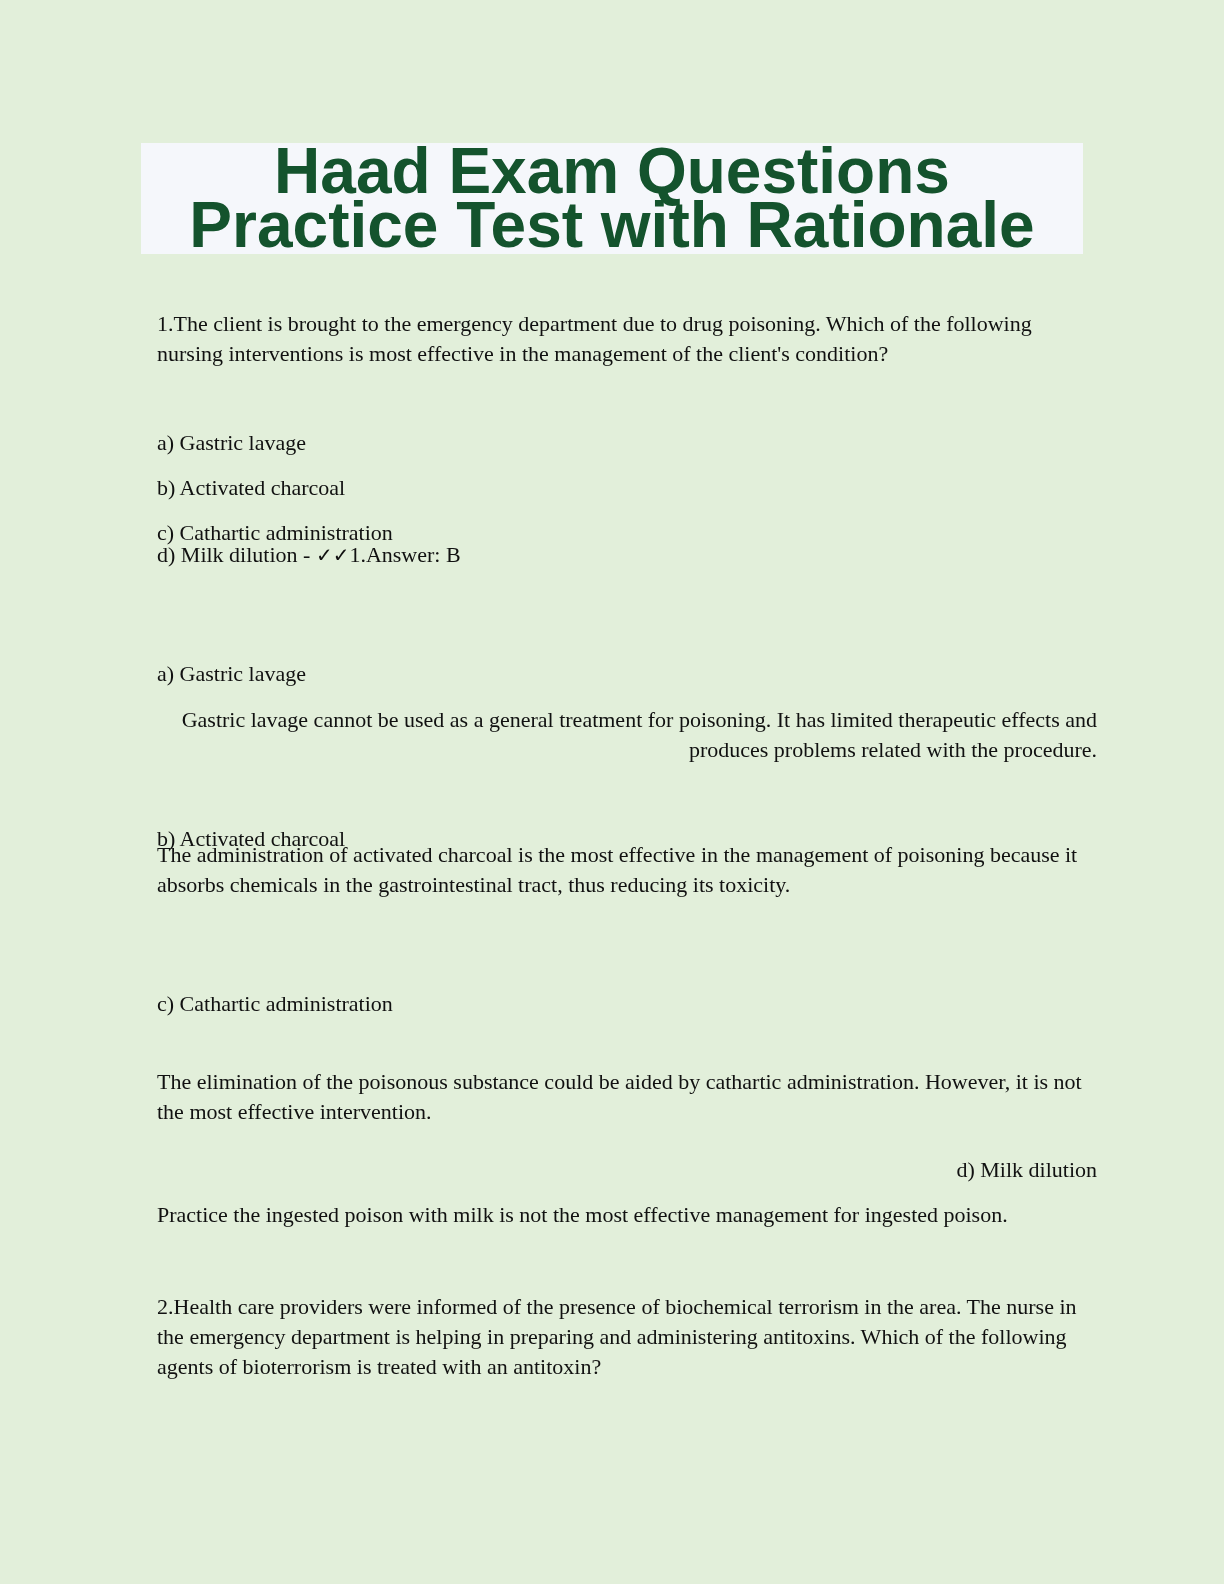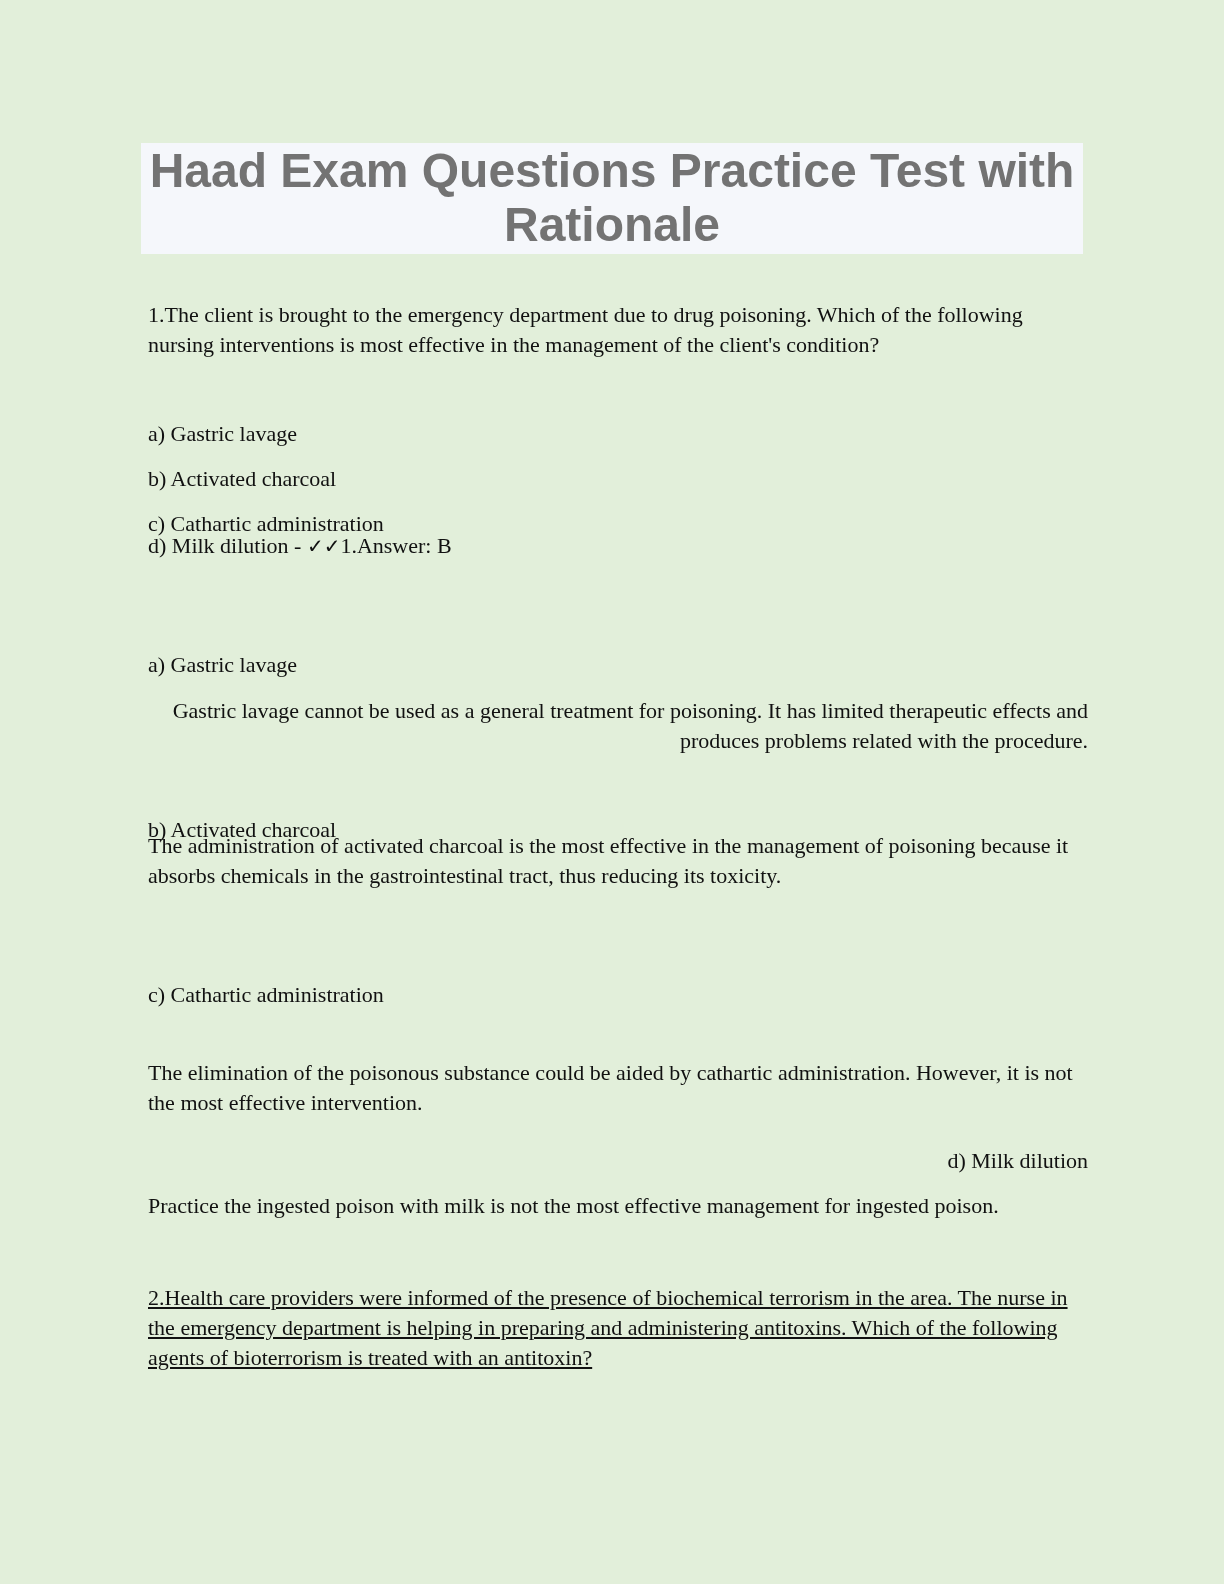--- a/index.html
+++ b/index.html
@@ -18,32 +18,32 @@
       top: 143px;
       width: 942px;
       height: 111px;
       background: #f5f7fb;
       text-align: center;
     }
     .title {
       margin: 0;
       font-family: "Liberation Sans", sans-serif;
       font-weight: bold;
-      font-size: 48px;
+      font-size: 64px;
       line-height: 54px;
-      color: #737373;
+      color: #14532d;
       padding-top: 1px;
     }
     .p {
       position: absolute;
       left: 145px;
       width: 940px;
       font-size: 22px;
       line-height: 30px;
-      margin: 3px;
+      margin: 12px;
     }
     .check { font-family: "DejaVu Sans", sans-serif; font-size: 20px; }
   </style>
 </head>
 <body>
 
 <div class="title-box">
   <h1 class="title">Haad Exam Questions Practice Test with Rationale</h1>
 </div>
 
@@ -59,13 +59,13 @@
 
 <p class="p" style="top:812px;">b) Activated charcoal</p>
 <p class="p" style="top:828px;">The administration of activated charcoal is the most effective in the management of poisoning because it absorbs chemicals in the gastrointestinal tract, thus reducing its toxicity.</p>
 
 <p class="p" style="top:977px;">c) Cathartic administration</p>
 <p class="p" style="top:1055px;">The elimination of the poisonous substance could be aided by cathartic administration. However, it is not the most effective intervention.</p>
 
 <p class="p" style="top:1143px;text-align:right;">d) Milk dilution</p>
 <p class="p" style="top:1188px;">Practice the ingested poison with milk is not the most effective management for ingested poison.</p>
 
-<p class="p" style="top:1280px;text-decoration:underline;">2.Health care providers were informed of the presence of biochemical terrorism in the area. The nurse in the emergency department is helping in preparing and administering antitoxins. Which of the following agents of bioterrorism is treated with an antitoxin?</p>
+<p class="p" style="top:1280px;">2.Health care providers were informed of the presence of biochemical terrorism in the area. The nurse in the emergency department is helping in preparing and administering antitoxins. Which of the following agents of bioterrorism is treated with an antitoxin?</p>
 
 </body></html>

